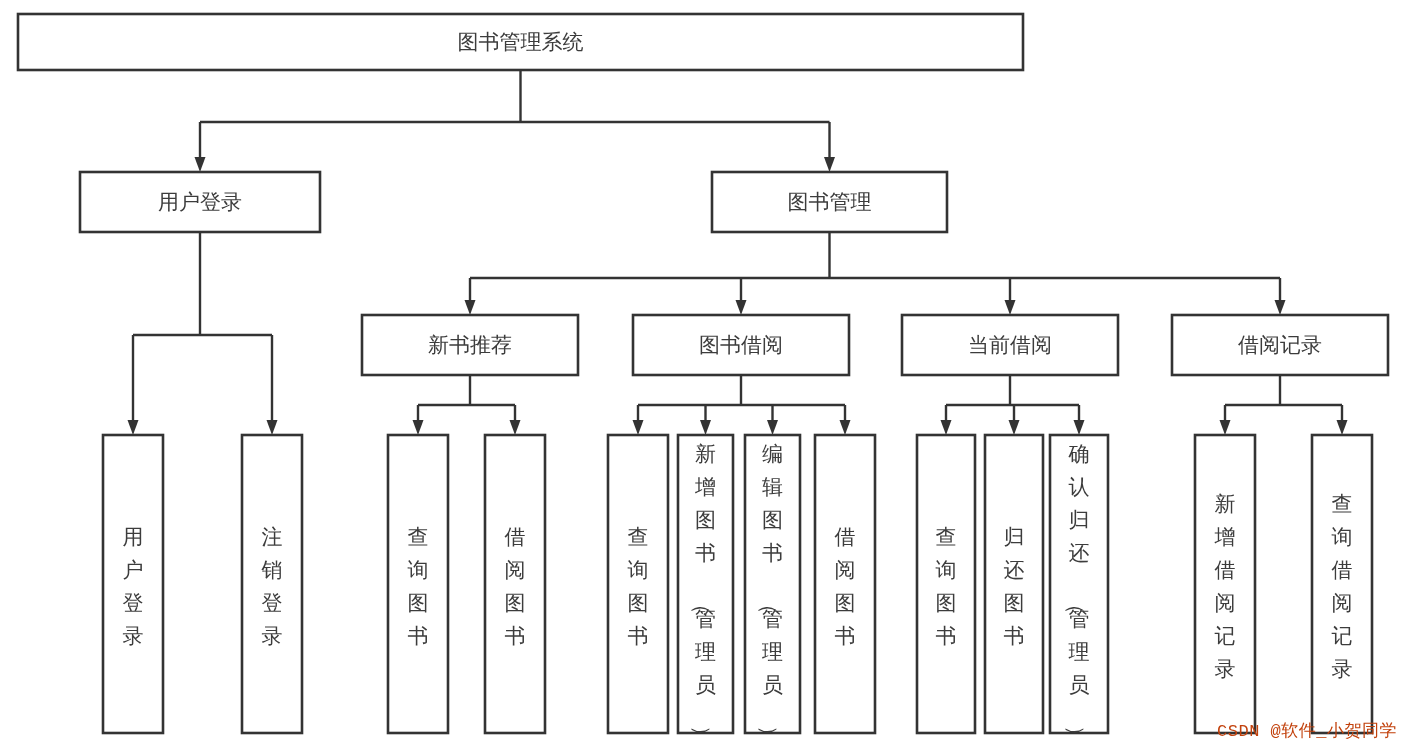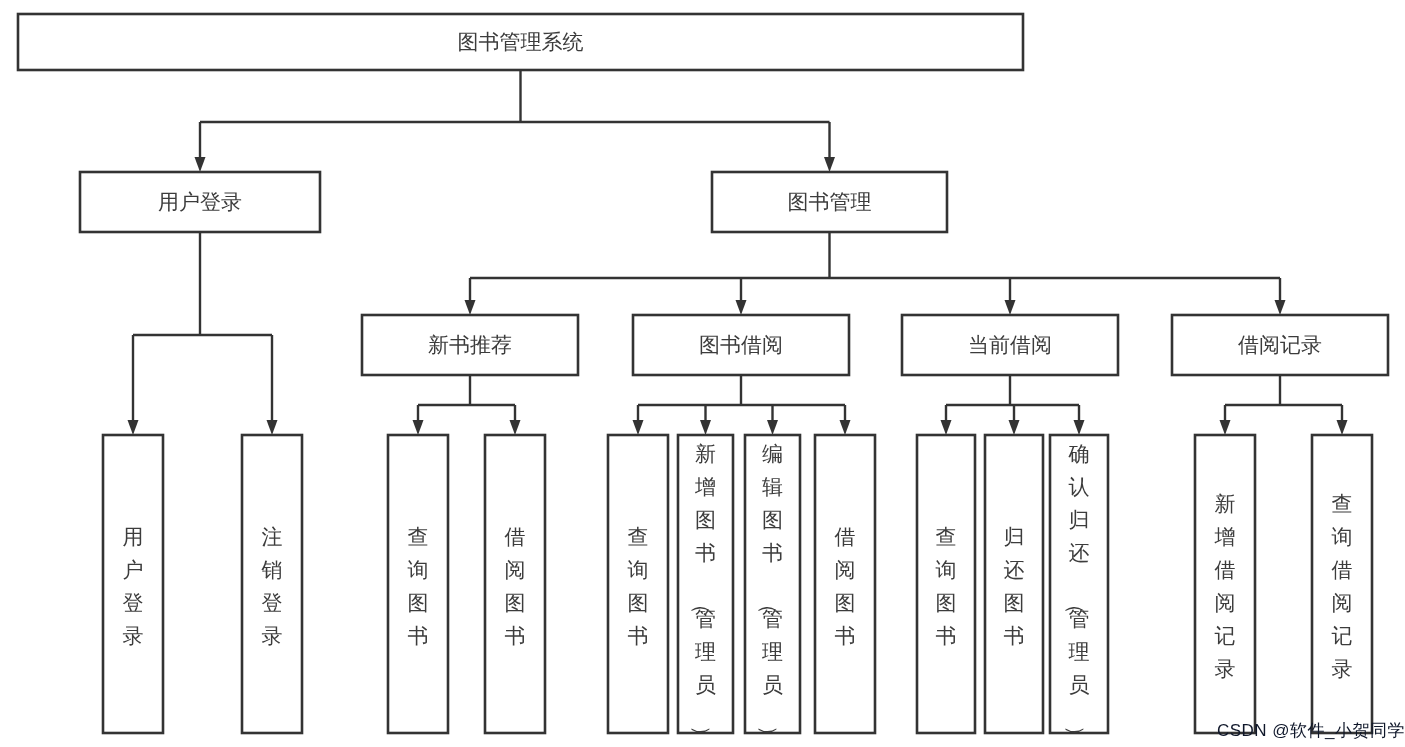--- a/index.html
+++ b/index.html
@@ -51,25 +51,25 @@
     dominant-baseline: middle;
   }
   .node-label-v {
     font-family: "DejaVu Sans", "Liberation Sans", sans-serif;
     font-size: 21px;
     fill: #3c3c3c;
     text-anchor: middle;
   }
   .watermark-text {
     position: absolute;
-    right: 0;
+    right: 8px;
     bottom: 5px;
-    font-family: Liberation Sans, sans-serif;
+    font-family: Liberation Mono, monospace;
     font-size: 17px;
-    color: #0f172a;
+    color: #c2410c;
     white-space: nowrap;
     letter-spacing: 0.5px;
     user-select: none;
   }
 </style>
 </head>
 <body>
 
 <div id="diagram-root">
   <svg id="tree-svg" viewBox="0 0 1405 747" xmlns="http://www.w3.org/2000/svg">

